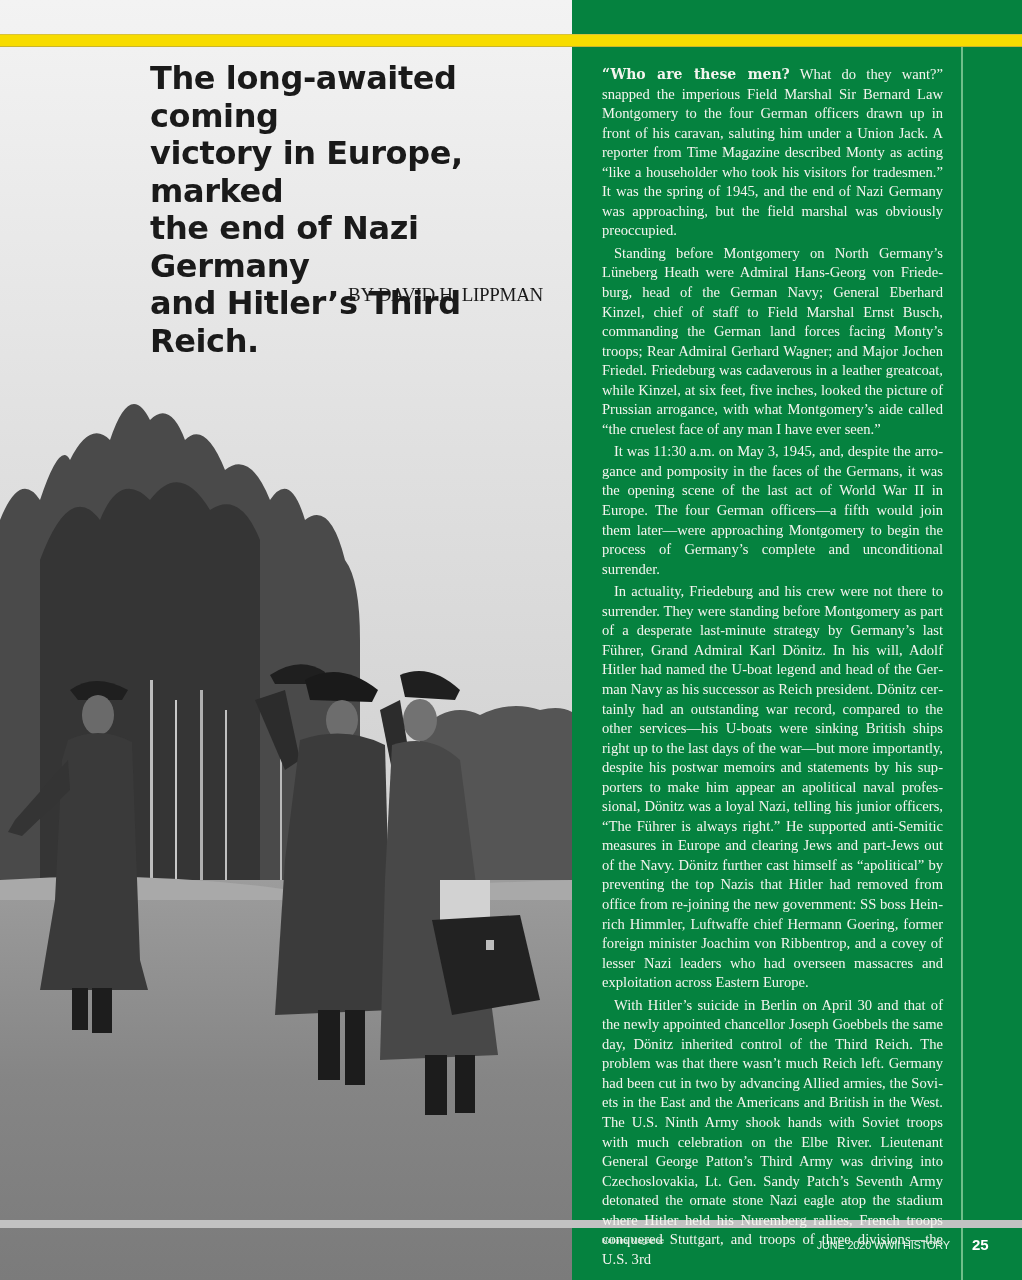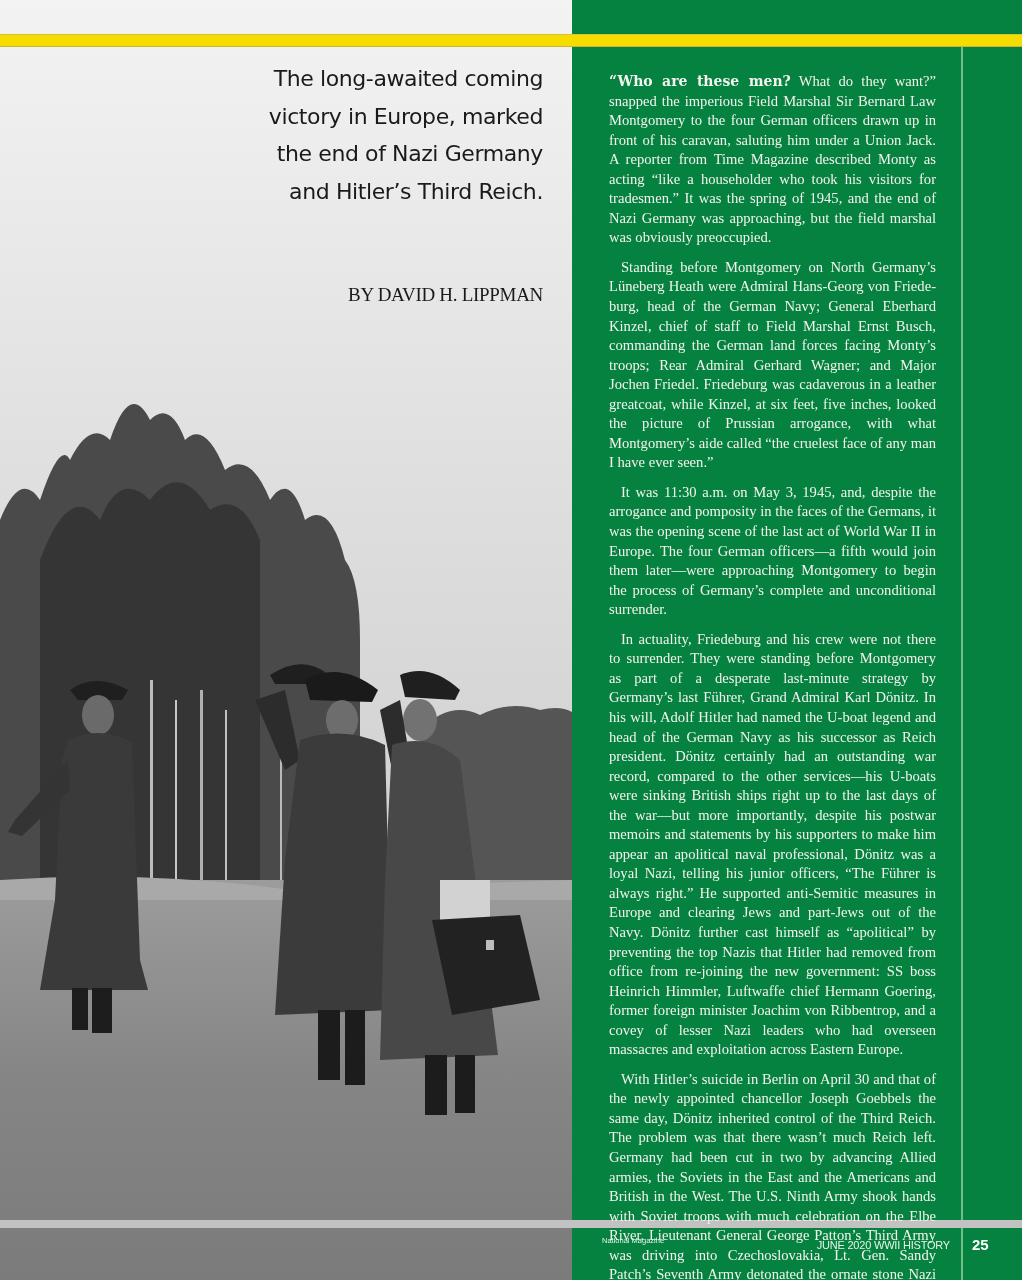--- a/index.html
+++ b/index.html
@@ -34,40 +34,40 @@
     border-top: 1px solid #d8c23a; border-bottom: 1px solid #c9b52e;
   }
   .band-gray {
     position: absolute; left: 0; top: 1220px; width: 1022px; height: 8px;
     background: #c2c2c2;
   }
 
   
   .deck {
     position: absolute; left: 150px; top: 60px; width: 393px;
-    text-align: right; color: #1a1a1a;
-    font-family: "DejaVu Sans", sans-serif; font-weight: 400;
-    font-size: 22px; line-height: 37.5px; letter-spacing: -0.4px;
+    color: #1a1a1a;
+    font-family: "DejaVu Sans", sans-serif; font-weight: 700;
+    font-size: 32px; line-height: 37.5px; letter-spacing: -0.4px;
   }
   .byline {
     position: absolute; left: 250px; top: 284px; width: 293px;
     text-align: right; color: #1a1a1a;
     font-family: Liberation Serif, serif;
     font-size: 19px; letter-spacing: -0.3px;
   }
 
   
   .body-text {
     position: absolute; left: 599px; top: 62px; width: 347px;
     color: #f4f4ee;
     font-family: "Liberation Serif", serif;
     font-size: 14.6px; line-height: 19.55px;
     text-align: justify; hyphens: manual;
   }
-  .body-text p { margin: 10px; text-indent: 12px; }
+  .body-text p { margin: 3px; text-indent: 12px; }
   .body-text p.first { text-indent: 0; }
   .lead-in { font-weight: bold; font-family: "DejaVu Serif", serif; font-size: 14px; }
 
   
   .credit {
     position: absolute; left: 602px; top: 1236px;
     color: #e8f2ea; font-size: 7.5px;
   }
   .folio {
     position: absolute; left: 780px; top: 1239px; width: 170px; text-align: right;

